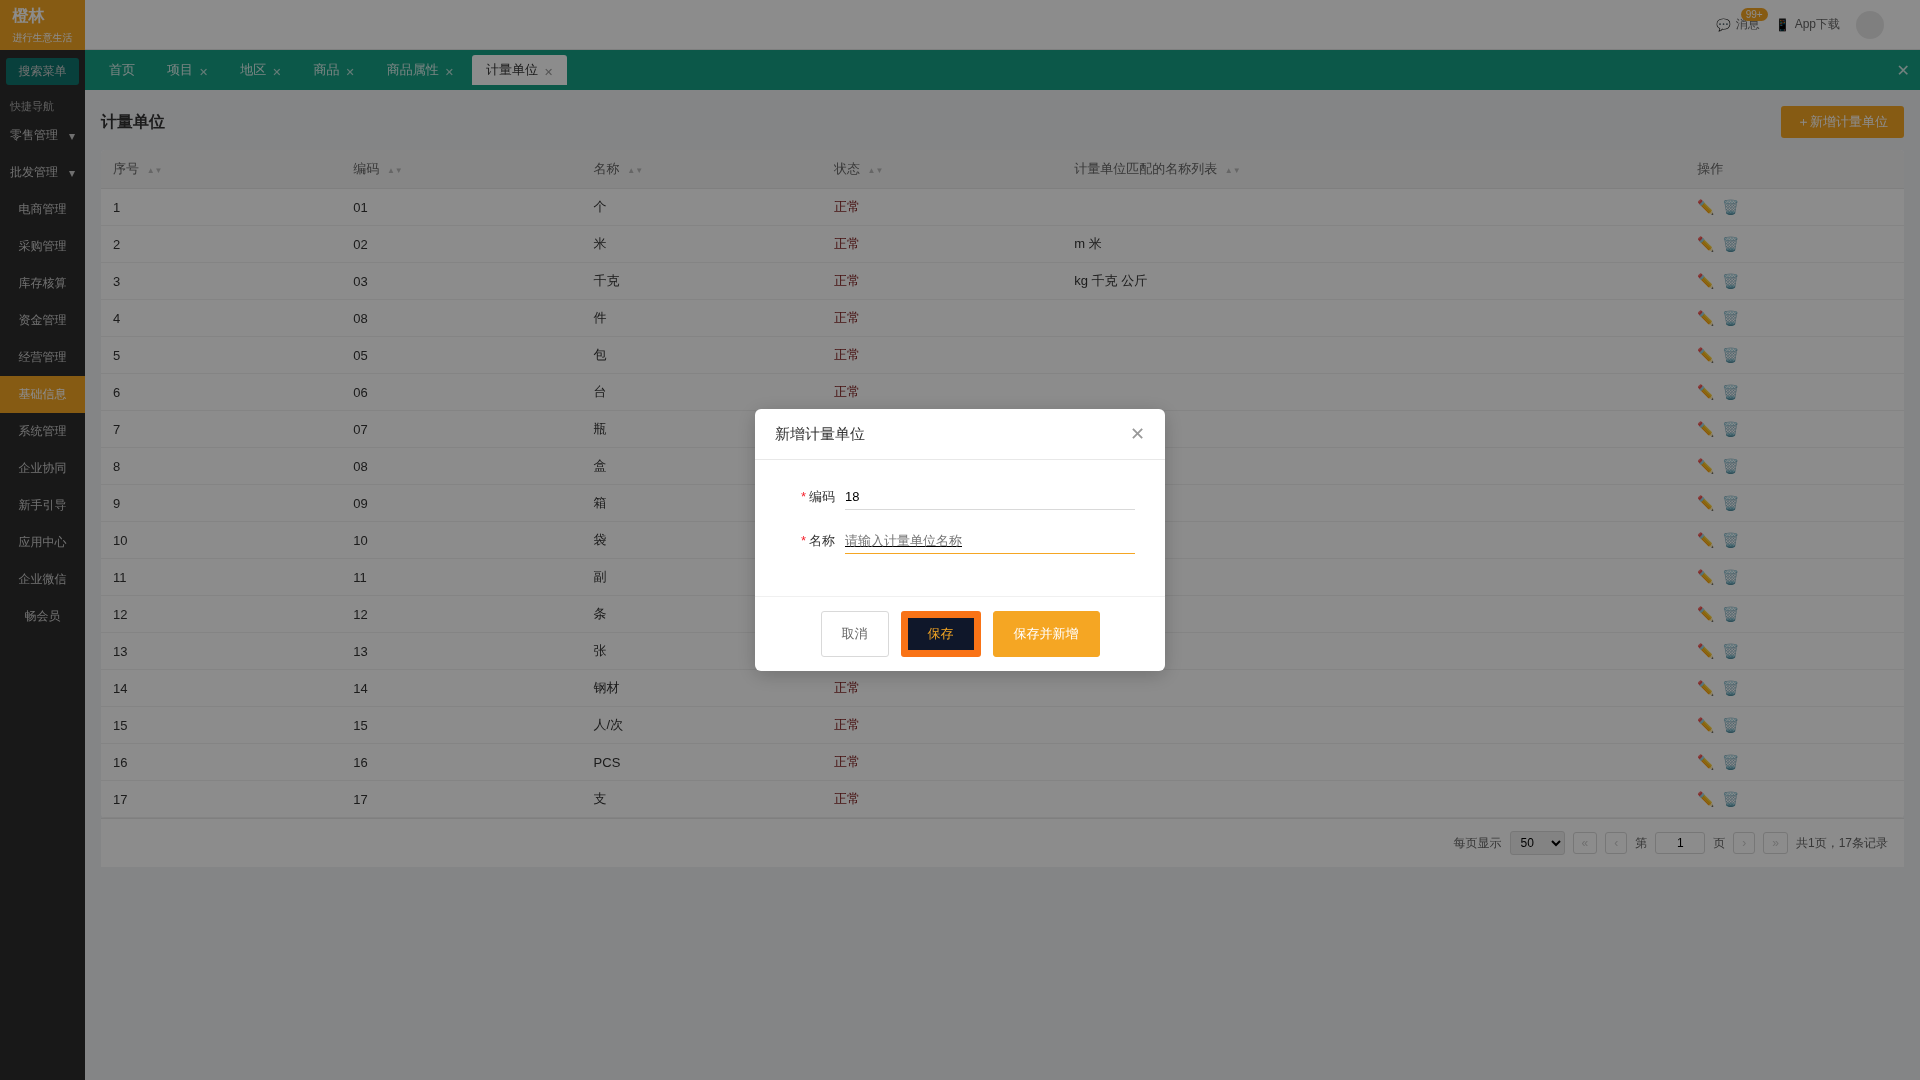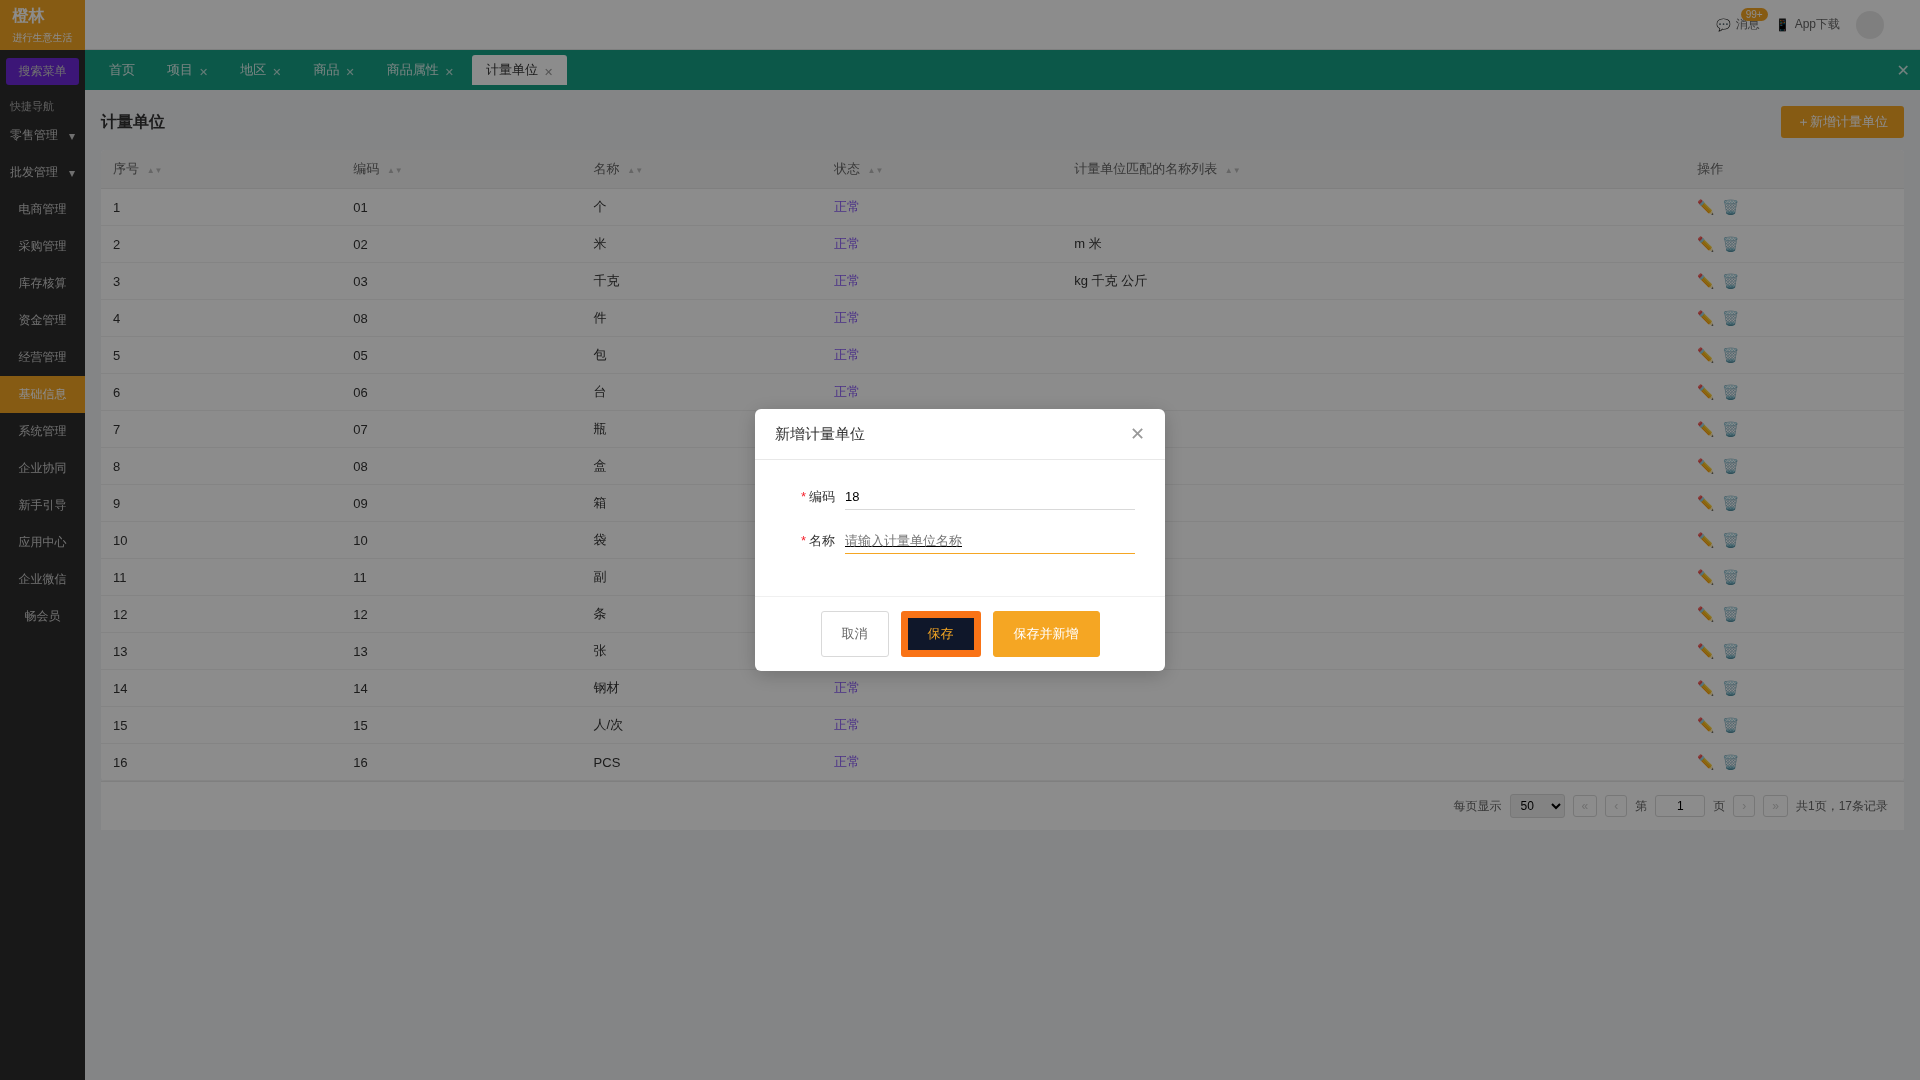--- a/index.html
+++ b/index.html
@@ -3,21 +3,21 @@
   <meta charset="utf-8">
   <style>
     * { margin: 0; padding: 0; box-sizing: border-box; }
     body { font-family: "Microsoft YaHei", "PingFang SC", sans-serif; font-size: 13px; background: #f0f2f5; width: 1920px; height: 1080px; overflow: hidden; display: flex; }
 
     
     .sidebar { width: 85px; background: #2d2d2d; height: 1080px; flex-shrink: 0; display: flex; flex-direction: column; }
     .sidebar-logo { height: 50px; background: #f5a623; display: flex; align-items: center; justify-content: center; }
     .sidebar-logo-text { color: white; font-size: 16px; font-weight: bold; }
     .sidebar-search { padding: 8px 6px; }
-    .sidebar-search-btn { width: 100%; background: #6d28d9; border: none; color: #aaa; padding: 5px; border-radius: 3px; cursor: pointer; font-size: 12px; color: #ccc; }
+    .sidebar-search-btn { width: 100%; background: #0f766e; border: none; color: #aaa; padding: 5px; border-radius: 3px; cursor: pointer; font-size: 12px; color: #ccc; }
     .sidebar-nav-label { color: #aaa; font-size: 11px; padding: 6px 10px 3px; }
     .sidebar-item { padding: 10px 6px; color: #ccc; cursor: pointer; text-align: center; font-size: 12px; display: flex; align-items: center; justify-content: center; flex-direction: column; gap: 2px; }
     .sidebar-item.active { background: #f5a623; color: white; }
     .sidebar-item-with-arrow { display: flex; align-items: center; justify-content: space-between; padding: 10px 10px; color: #ccc; cursor: pointer; font-size: 12px; }
 
     
     .main { flex: 1; display: flex; flex-direction: column; height: 1080px; overflow: hidden; }
 
     
     .topbar { height: 50px; background: #fff; display: flex; align-items: center; justify-content: flex-end; padding: 0 20px; border-bottom: 1px solid #e8e8e8; flex-shrink: 0; }
@@ -42,21 +42,21 @@
     .page-title { font-size: 16px; font-weight: bold; color: #333; }
     .btn-add { background: #f5a623; color: white; border: none; padding: 7px 16px; border-radius: 3px; cursor: pointer; font-size: 13px; }
 
     
     .table-container { background: #fff; border-radius: 4px; overflow: hidden; }
     table { width: 100%; border-collapse: collapse; }
     thead tr { background: #f5f5f5; }
     th { padding: 10px 12px; text-align: left; font-weight: 500; color: #666; font-size: 13px; border-bottom: 1px solid #e8e8e8; white-space: nowrap; }
     th .sort-icons { display: inline-flex; flex-direction: column; margin-left: 4px; font-size: 8px; color: #bbb; }
     td { padding: 9px 12px; border-bottom: 1px solid #f0f0f0; font-size: 13px; color: #333; }
-    .status-normal { color: #8b5cf6; }
+    .status-normal { color: #7f1d1d; }
     .action-btns { display: flex; gap: 8px; }
     .action-btn { background: none; border: none; cursor: pointer; color: #999; font-size: 14px; }
 
     
     .pagination { display: flex; align-items: center; justify-content: flex-end; padding: 12px 16px; background: #fff; border-top: 1px solid #e8e8e8; gap: 8px; }
     .pagination-text { font-size: 12px; color: #666; }
     .pagination-input { width: 50px; border: 1px solid #d9d9d9; border-radius: 3px; padding: 3px 6px; text-align: center; font-size: 12px; }
     .pagination-btn { background: #fff; border: 1px solid #d9d9d9; border-radius: 3px; padding: 3px 8px; cursor: pointer; font-size: 12px; color: #666; }
     .pagination-btn:disabled { color: #ccc; cursor: not-allowed; }
     .page-size-select { border: 1px solid #d9d9d9; border-radius: 3px; padding: 3px 6px; font-size: 12px; }
@@ -377,20 +377,33 @@
       <td>PCS</td>
       <td class="status-normal">正常</td>
       <td></td>
       <td>
         <div class="action-btns">
           <button class="action-btn">✏️</button>
           <button class="action-btn">🗑️</button>
         </div>
       </td>
     </tr>
+            <tr>
+      <td>17</td>
+      <td>17</td>
+      <td>支</td>
+      <td class="status-normal">正常</td>
+      <td></td>
+      <td>
+        <div class="action-btns">
+          <button class="action-btn">✏️</button>
+          <button class="action-btn">🗑️</button>
+        </div>
+      </td>
+    </tr>
           </tbody>
       </table>
     </div>
 
     <div class="pagination">
       <span class="pagination-text">每页显示</span>
       <select class="page-size-select">
         <option>50</option>
         <option>10</option>
         <option>20</option>

